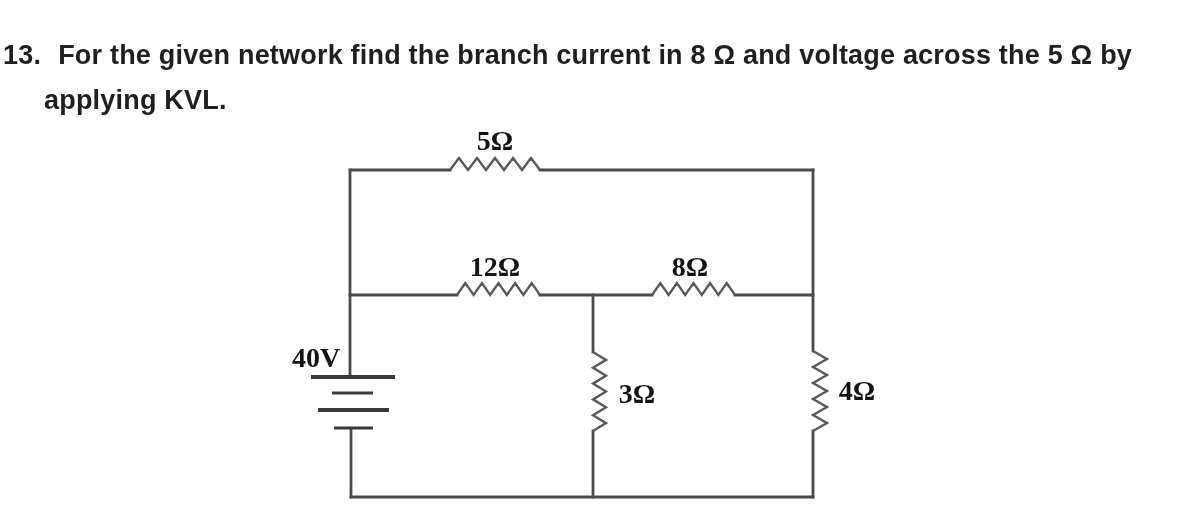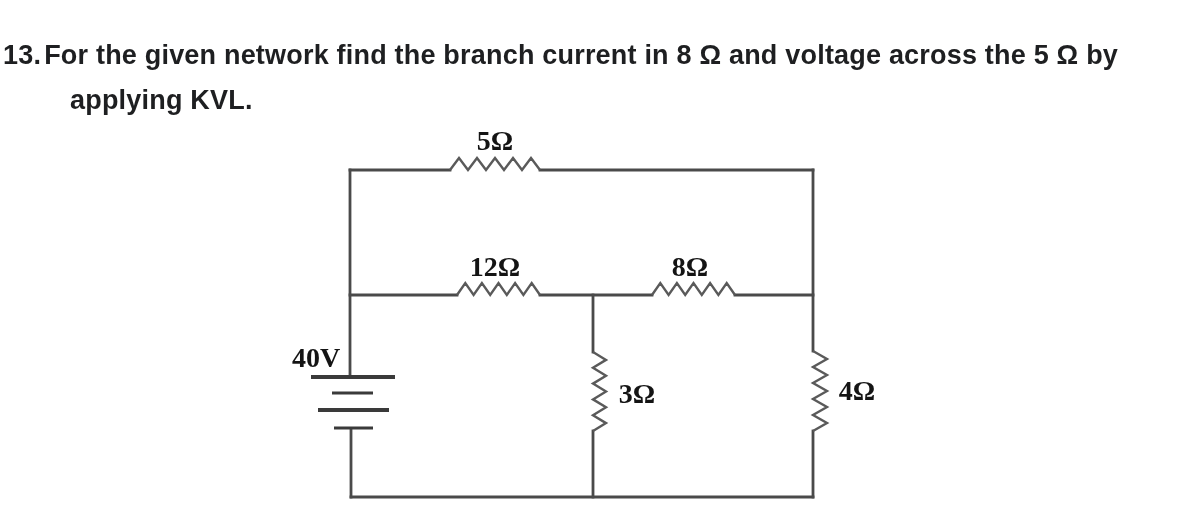--- a/index.html
+++ b/index.html
@@ -23,24 +23,24 @@
     color: #1e1f21;
     font-size: 27px;
     font-weight: 600;
     letter-spacing: 0.2px;
     line-height: 45px;
   }
   .problem-line1 {
     white-space: nowrap;
   }
   .problem-number {
-    margin-right: 3px;
+    margin-right: 17px;
   }
   .problem-line2 {
-    margin-left: 67px;
+    margin-left: 41px;
     white-space: nowrap;
   }
   .circuit-wrap {
     position: absolute;
     left: 0;
     top: 4px;
     width: 1200px;
     height: 520px;
   }
   svg .wire {

